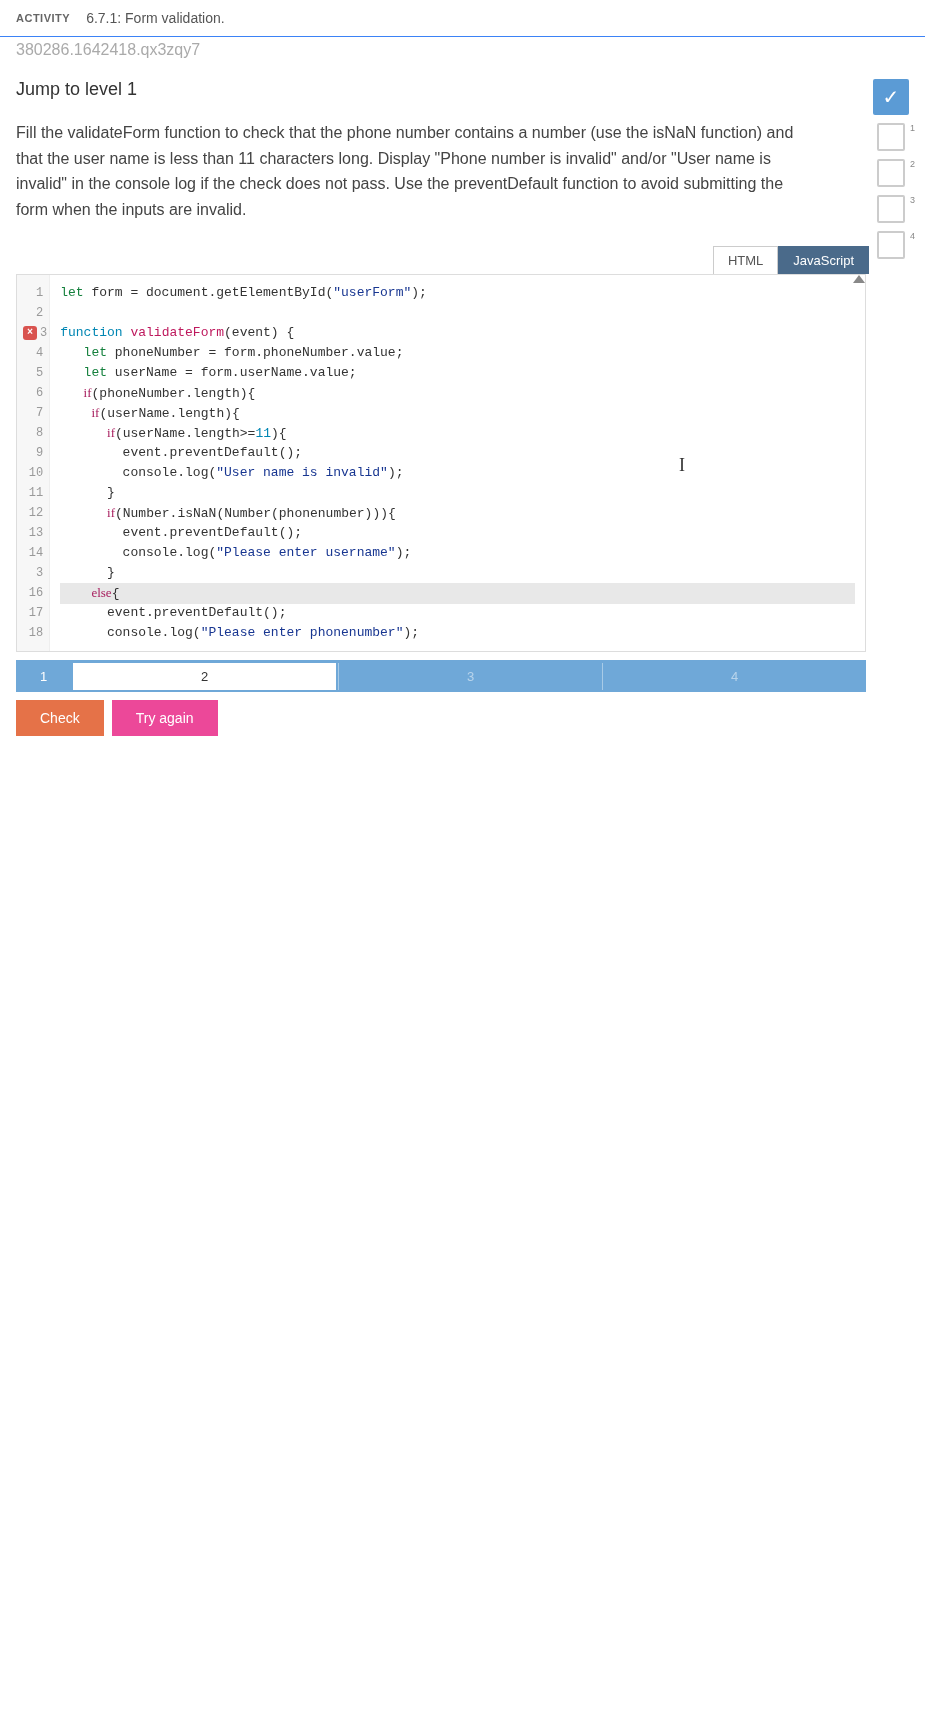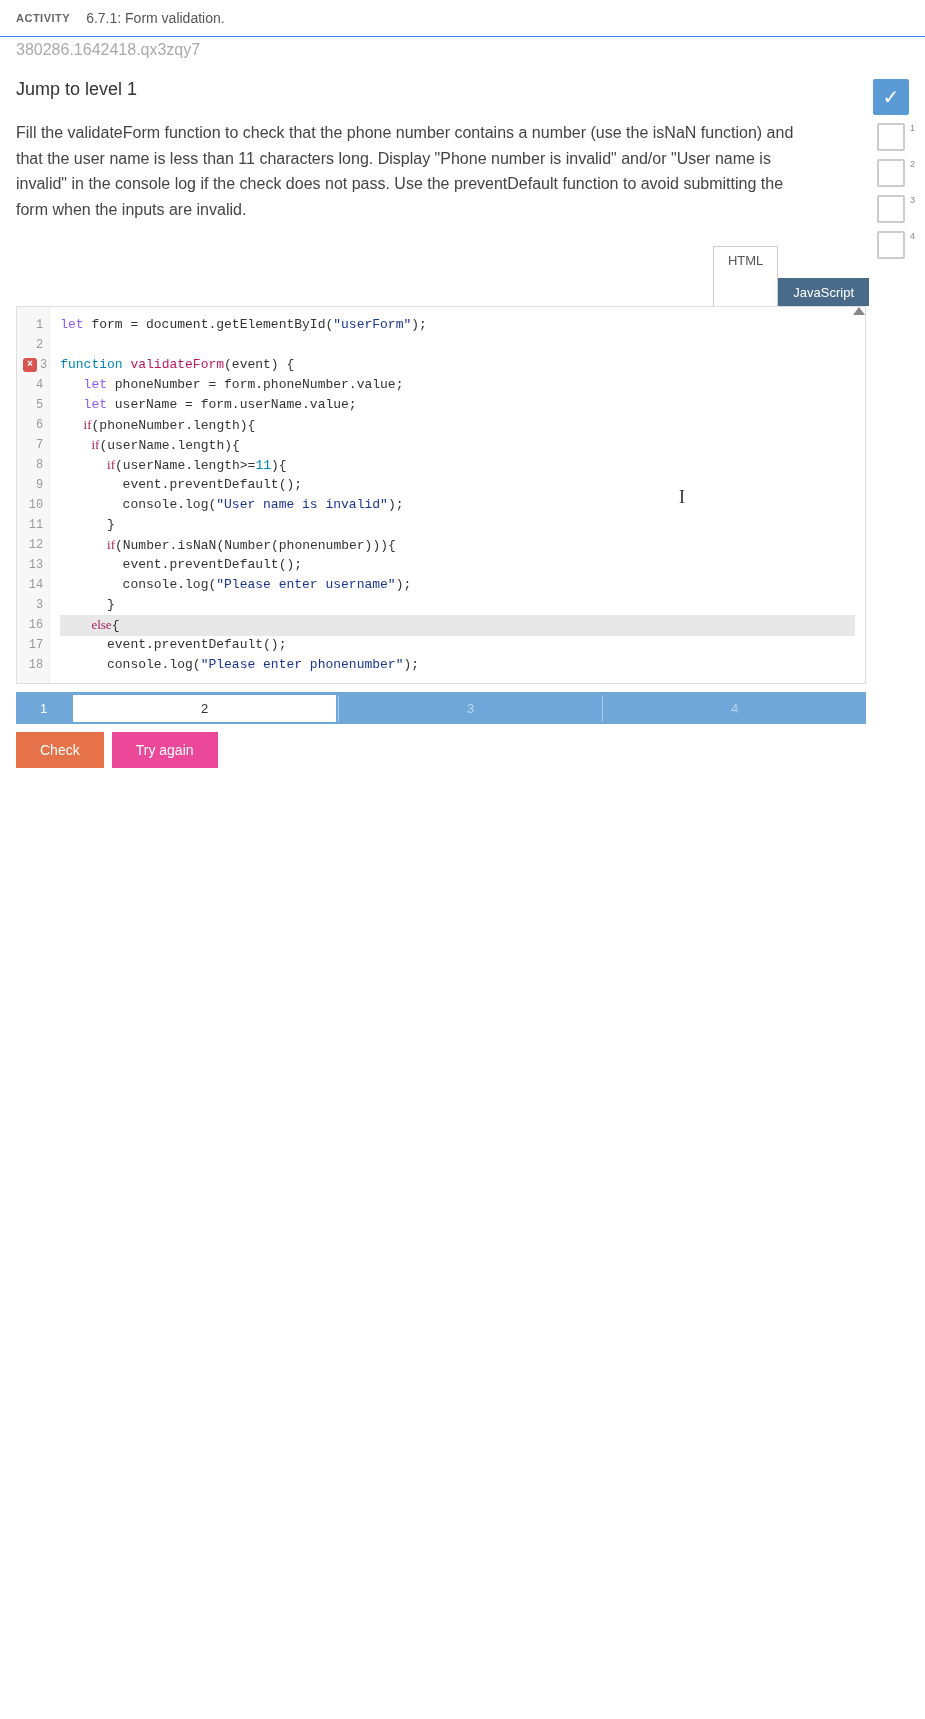--- a/index.html
+++ b/index.html
@@ -71,21 +71,20 @@
       cursor: pointer;
       background: #fff;
       color: #555;
       border: 1px solid #ccc;
       border-bottom: none;
     }
     .tab.active {
       background: #4a6a8a;
       color: #fff;
       border-color: #4a6a8a;
-      margin-top: 32px;
     }
     .code-editor {
       border: 1px solid #ddd;
       background: #fff;
       font-family: "Courier New", Consolas, monospace;
       font-size: 13px;
       display: flex;
       position: relative;
       max-width: 850px;
     }
@@ -120,21 +119,21 @@
     .code-lines {
       padding: 8px 10px;
       flex: 1;
       white-space: pre;
       line-height: 20px;
     }
     .code-line {
       height: 20px;
       line-height: 20px;
     }
-    .kw-let { color: #8b5cf6; margin-top: 20px; }
+    .kw-let { color: #15803d; margin-top: 20px; }
     .kw-func { color: #0086b3; }
     .kw-if { color: #a71d5d; font-family: Liberation Serif, serif; }
     .fn-name { color: #be185d; }
     .str { color: #183691; }
     .num { color: #0086b3; }
     .scroll-marker-top {
       position: absolute;
       top: 0;
       right: 0;
       width: 0;

